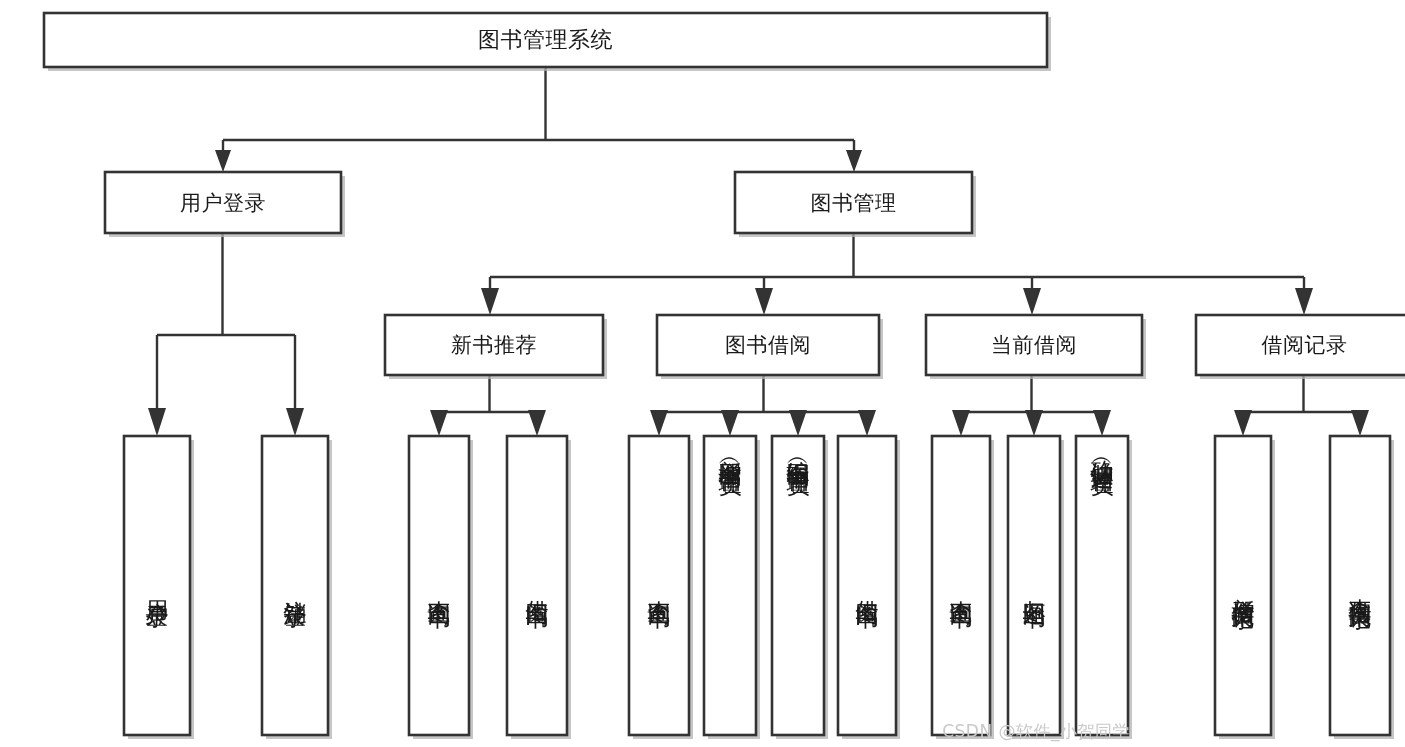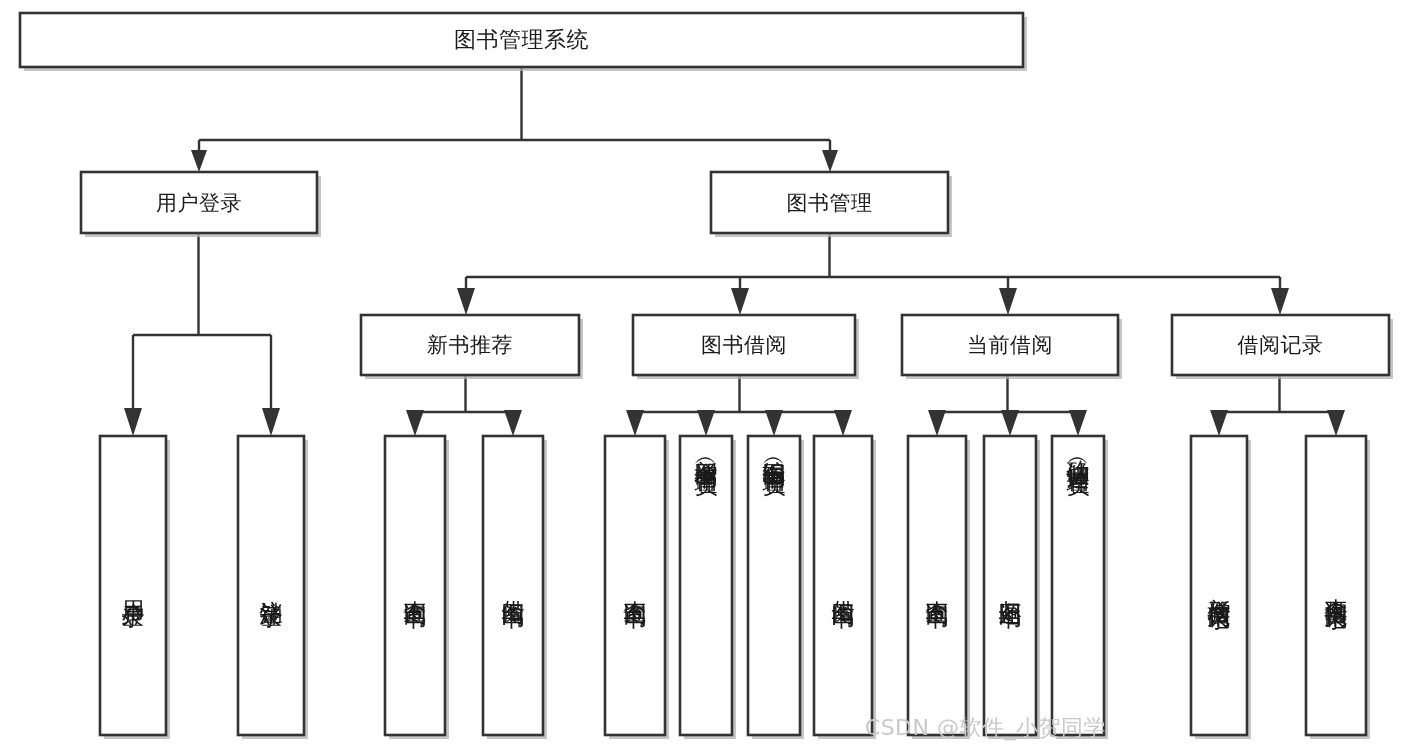--- a/index.html
+++ b/index.html
@@ -12,20 +12,21 @@
     width: 1405px;
     height: 747px;
     overflow: hidden;
     font-family: "DejaVu Sans", "Liberation Sans", sans-serif;
   }
   #diagram-root {
     position: relative;
     width: 1114px;
     height: 747px;
     background: #ffffff;
+    margin-left: 24px;
   }
   svg#diagram-svg {
     position: absolute;
     left: 0;
     top: 0;
     width: 1405px;
     height: 747px;
     display: block;
   }
   .node-box {
@@ -75,21 +76,21 @@
     color: #1a1a1a;
     letter-spacing: 2px;
     white-space: nowrap;
     text-align: center;
   }
   #watermark {
     position: absolute;
     right: 8px;
     bottom: 4px;
     font-family: "DejaVu Sans", "Liberation Sans", sans-serif;
-    font-size: 22px;
+    font-size: 17px;
     color: #c9c9c9;
     letter-spacing: 0.5px;
     user-select: none;
     white-space: nowrap;
   }
 </style>
 </head>
 <body>
 
 <div id="diagram-root">

